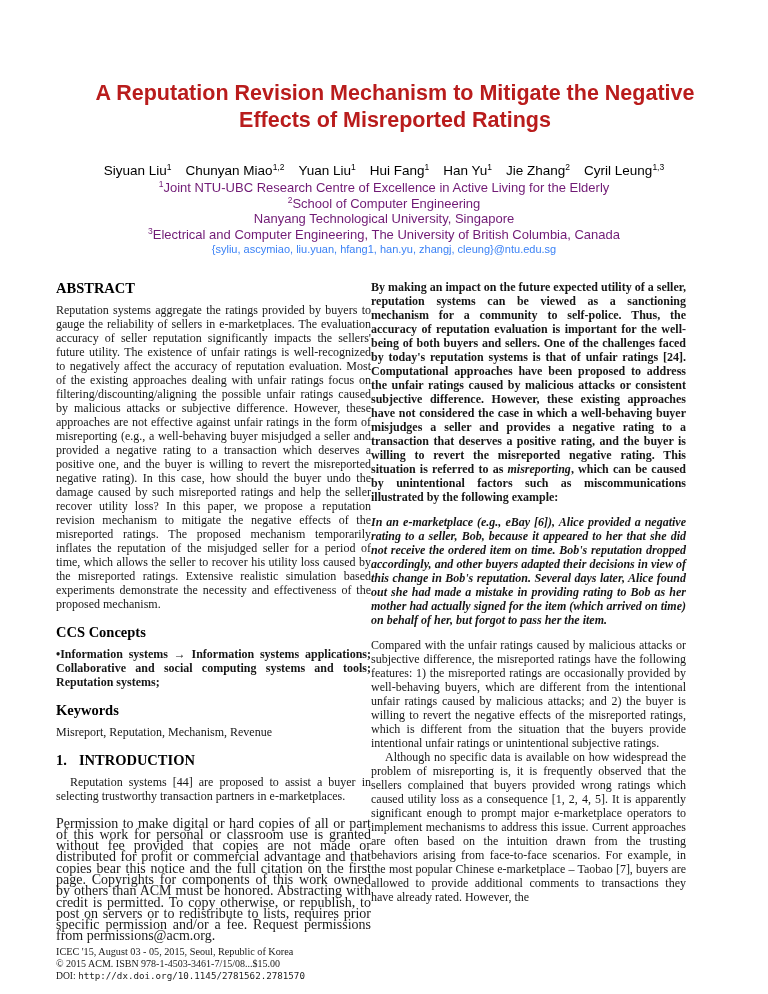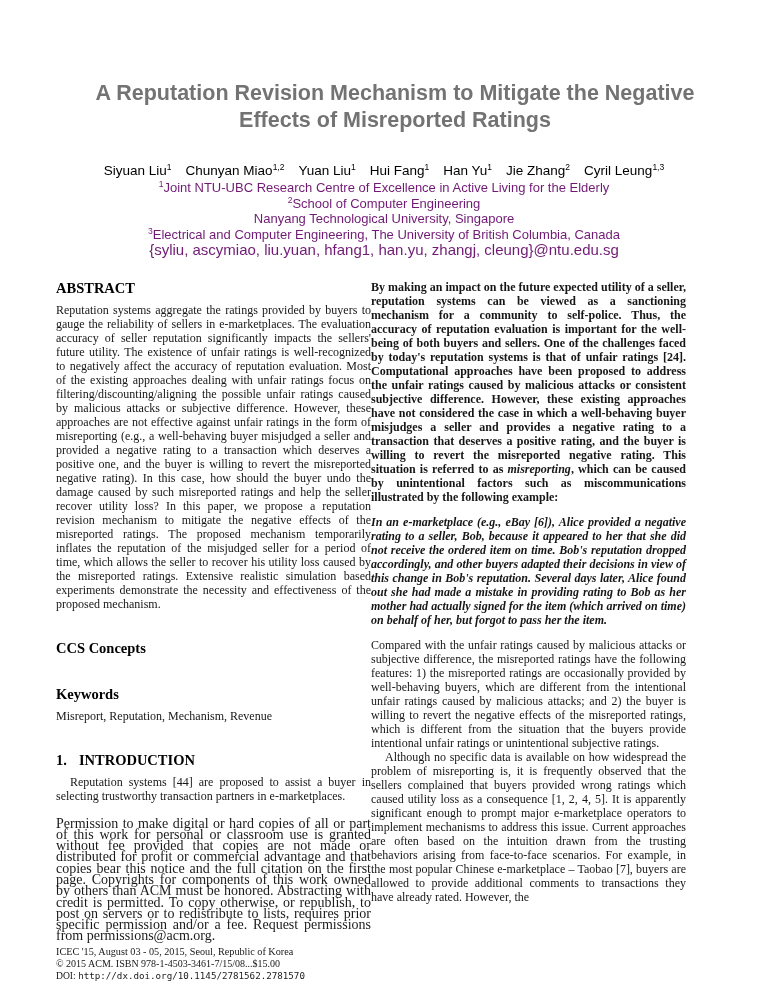--- a/index.html
+++ b/index.html
@@ -14,65 +14,65 @@
     font-family: "Liberation Serif", serif;
     overflow: hidden;
   }
   
   .paper-header { text-align: center; padding-top: 80px; }
   .paper-title {
     font-family: "Liberation Sans", sans-serif;
     font-weight: bold;
     font-size: 21.5px;
     line-height: 27px;
-    color: #737373;
+    color: #b91c1c;
     padding-left: 22px;
   }
   .authors-line {
     margin-top: 29px;
     font-family: "Liberation Sans", sans-serif;
     font-size: 13.5px;
     color: #000;
     white-space: nowrap;
   }
   .author { display: inline-block; margin: 0 7px; }
   .author sup, .affil sup { font-size: 8.5px; vertical-align: super; line-height: 0; }
   .affiliations {
     margin-top: 2px;
     font-family: "Liberation Sans", sans-serif;
     font-size: 13px;
     line-height: 15.5px;
     color: #701a75;
   }
   .email-line {
     font-family: "Liberation Sans", sans-serif;
-    font-size: 15px;
+    font-size: 11px;
     line-height: 15.5px;
-    color: #701a75;
+    color: #3b82f6;
   }
   
   .columns {
     display: flex;
     padding: 0 56px;
     margin-top: 22px;
   }
   .col {
     width: 315px;
     font-size: 12px;
     line-height: 14px;
     text-align: justify;
     color: #161616;
   }
   .section-heading {
     font-family: "Liberation Serif", serif;
     font-weight: bold;
     font-size: 14.5px;
     line-height: 17px;
     text-align: left;
-    margin-top: 29px;
+    margin-top: 13px;
     margin-bottom: 6px;
     color: #000;
   }
   .section-heading:first-child { margin-top: 0; }
   .section-heading .sec-num { display: inline-block; margin-right: 12px; }
   .para { margin: 0; }
   .para.indent { text-indent: 14px; }
   .para.gap-after { margin-bottom: 11px; font-weight: bold; }
   .bold-para { font-weight: bold; }
   .italic-para { font-style: italic; }
@@ -134,20 +134,21 @@
   </div>
 
   <div class="columns">
 
     <div class="col">
 
       <div class="section-heading">ABSTRACT</div>
       <p class="para">Reputation systems aggregate the ratings provided by buyers to gauge the reliability of sellers in e-marketplaces. The evaluation accuracy of seller reputation significantly impacts the sellers' future utility. The existence of unfair ratings is well-recognized to negatively affect the accuracy of reputation evaluation. Most of the existing approaches dealing with unfair ratings focus on filtering/discounting/aligning the possible unfair ratings caused by malicious attacks or subjective difference. However, these approaches are not effective against unfair ratings in the form of misreporting (e.g., a well-behaving buyer misjudged a seller and provided a negative rating to a transaction which deserves a positive one, and the buyer is willing to revert the misreported negative rating). In this case, how should the buyer undo the damage caused by such misreported ratings and help the seller recover utility loss? In this paper, we propose a reputation revision mechanism to mitigate the negative effects of the misreported ratings. The proposed mechanism temporarily inflates the reputation of the misjudged seller for a period of time, which allows the seller to recover his utility loss caused by the misreported ratings. Extensive realistic simulation based experiments demonstrate the necessity and effectiveness of the proposed mechanism.</p>
 
       <div class="section-heading">CCS Concepts</div>
+      <p class="para bold-para">•Information systems → Information systems applications; Collaborative and social computing systems and tools; Reputation systems;</p>
 
       <div class="section-heading">Keywords</div>
       <p class="para">Misreport, Reputation, Mechanism, Revenue</p>
 
       <div class="section-heading">
         <span class="sec-num">1.</span><span>INTRODUCTION</span>
       </div>
       <p class="para indent">Reputation systems [44] are proposed to assist a buyer in selecting trustworthy transaction partners in e-marketplaces.</p>
 
       <div class="permission-block">

